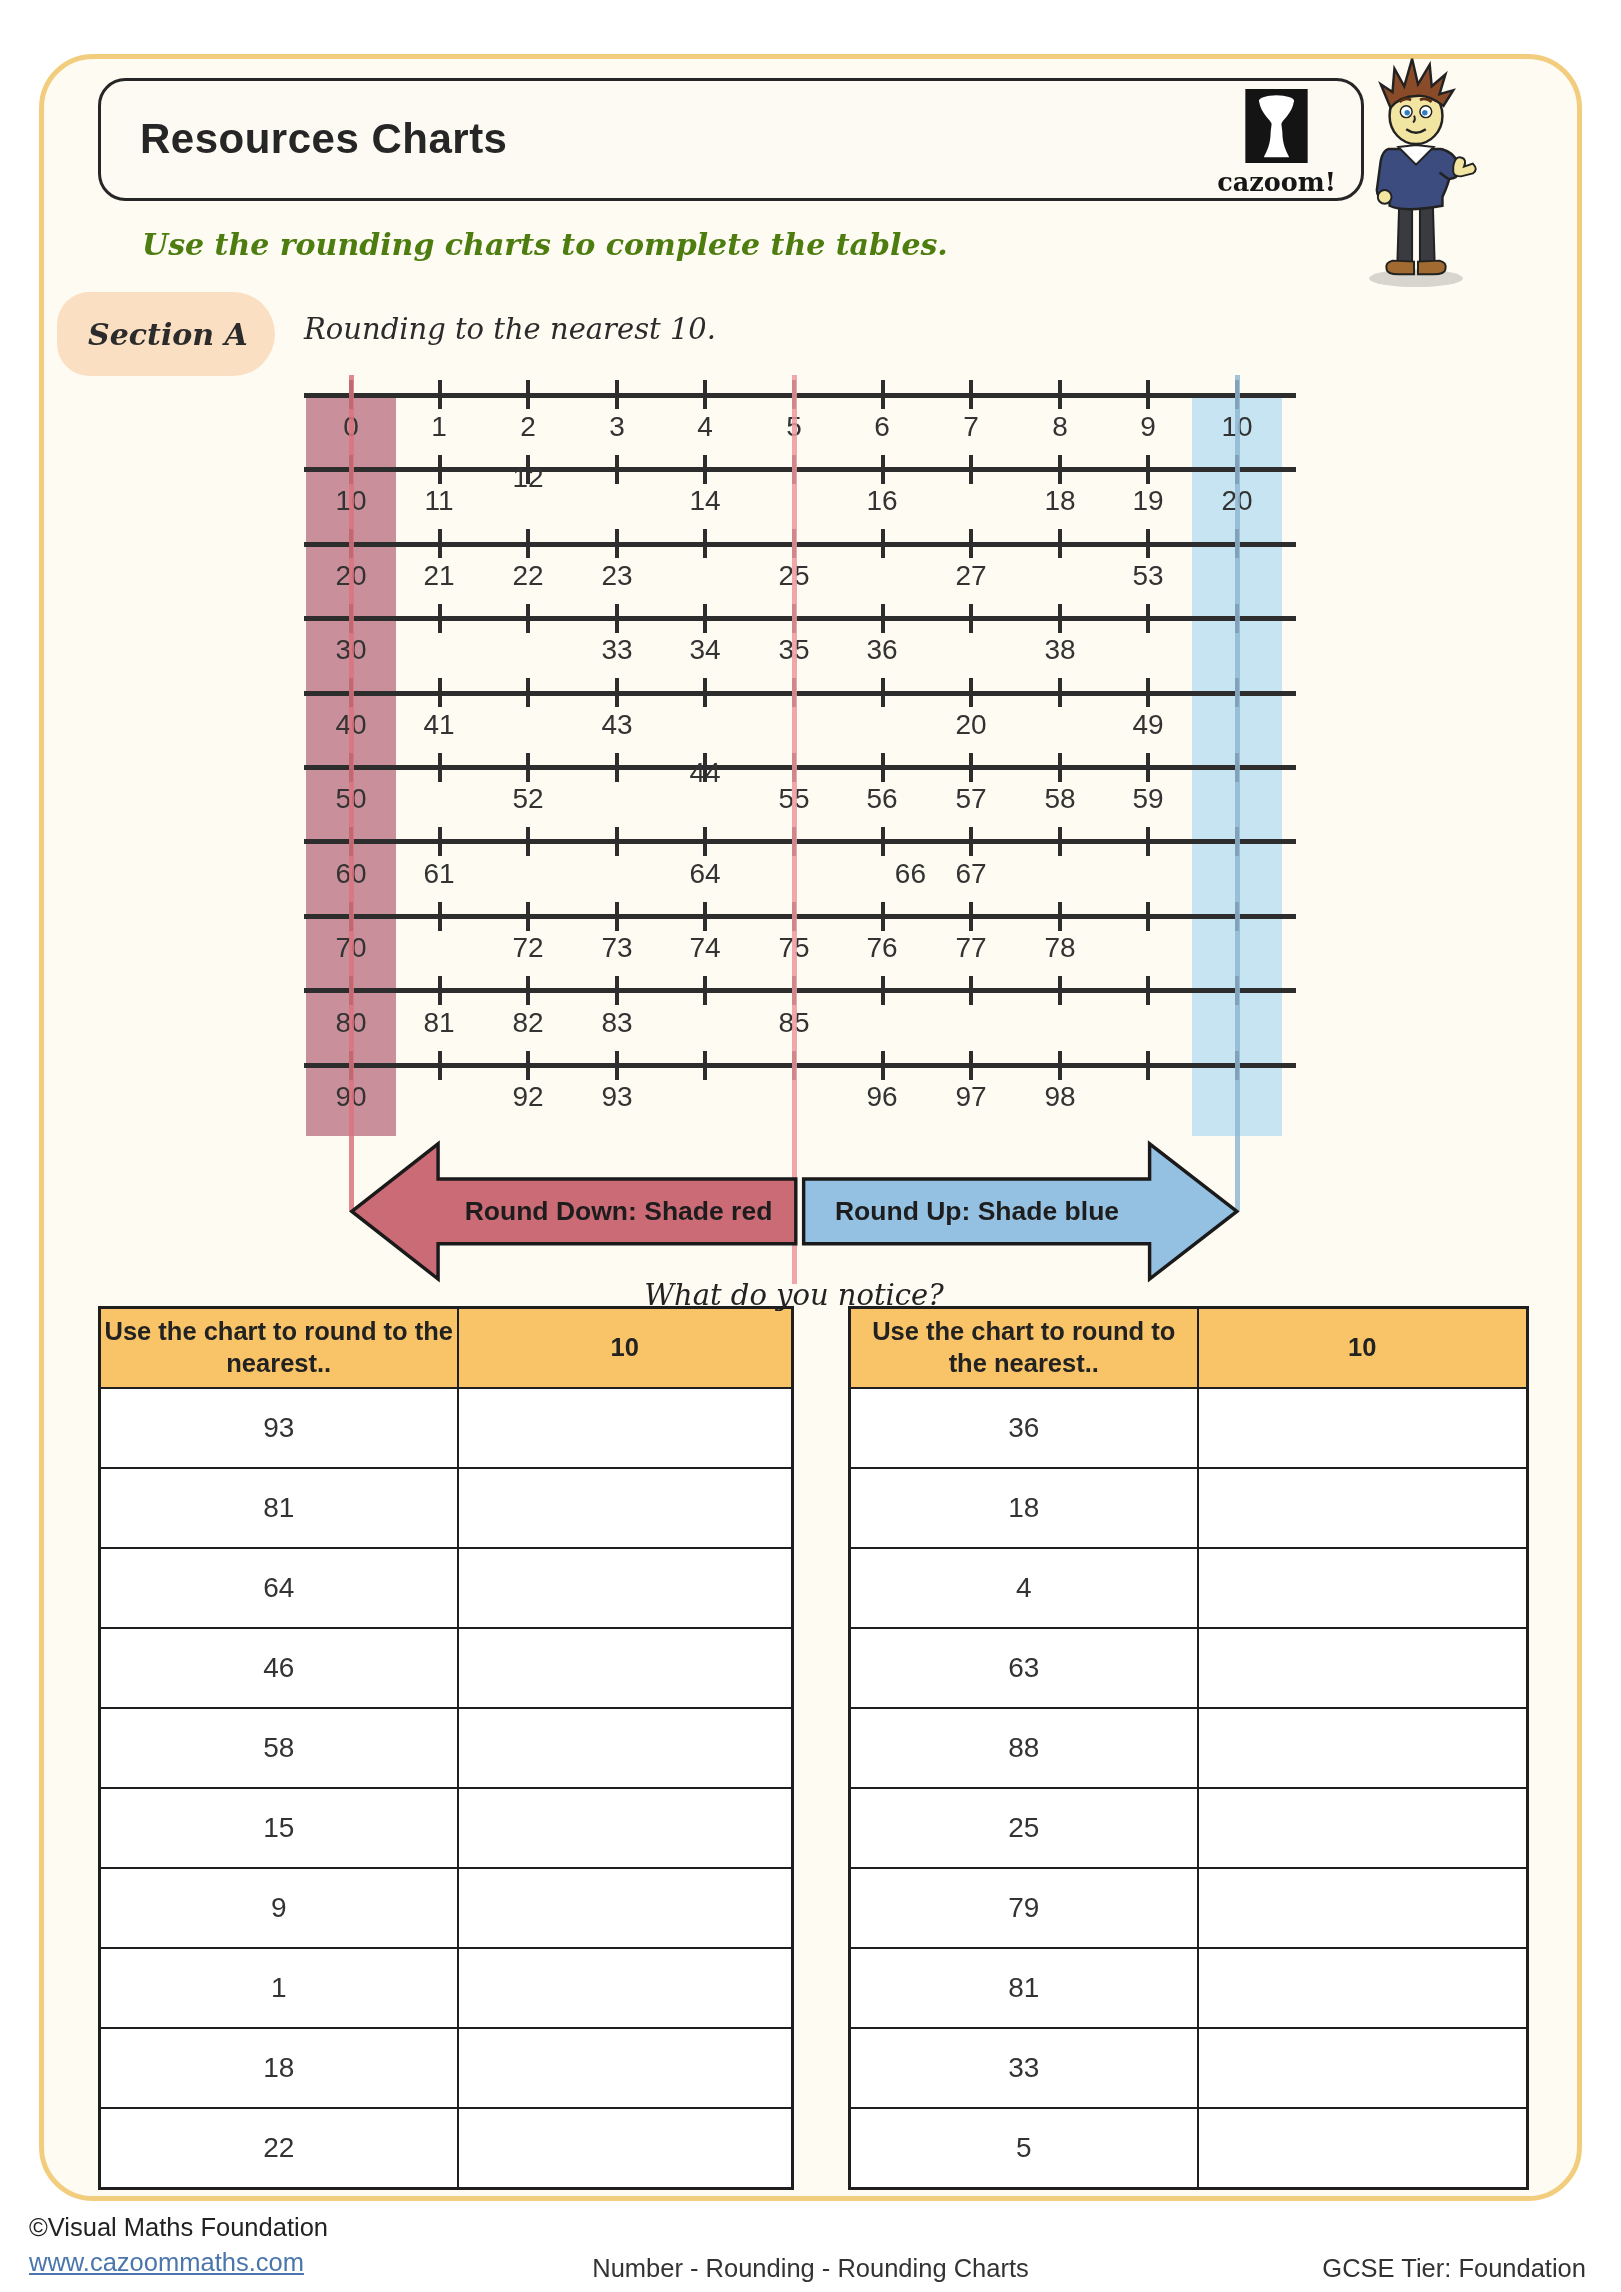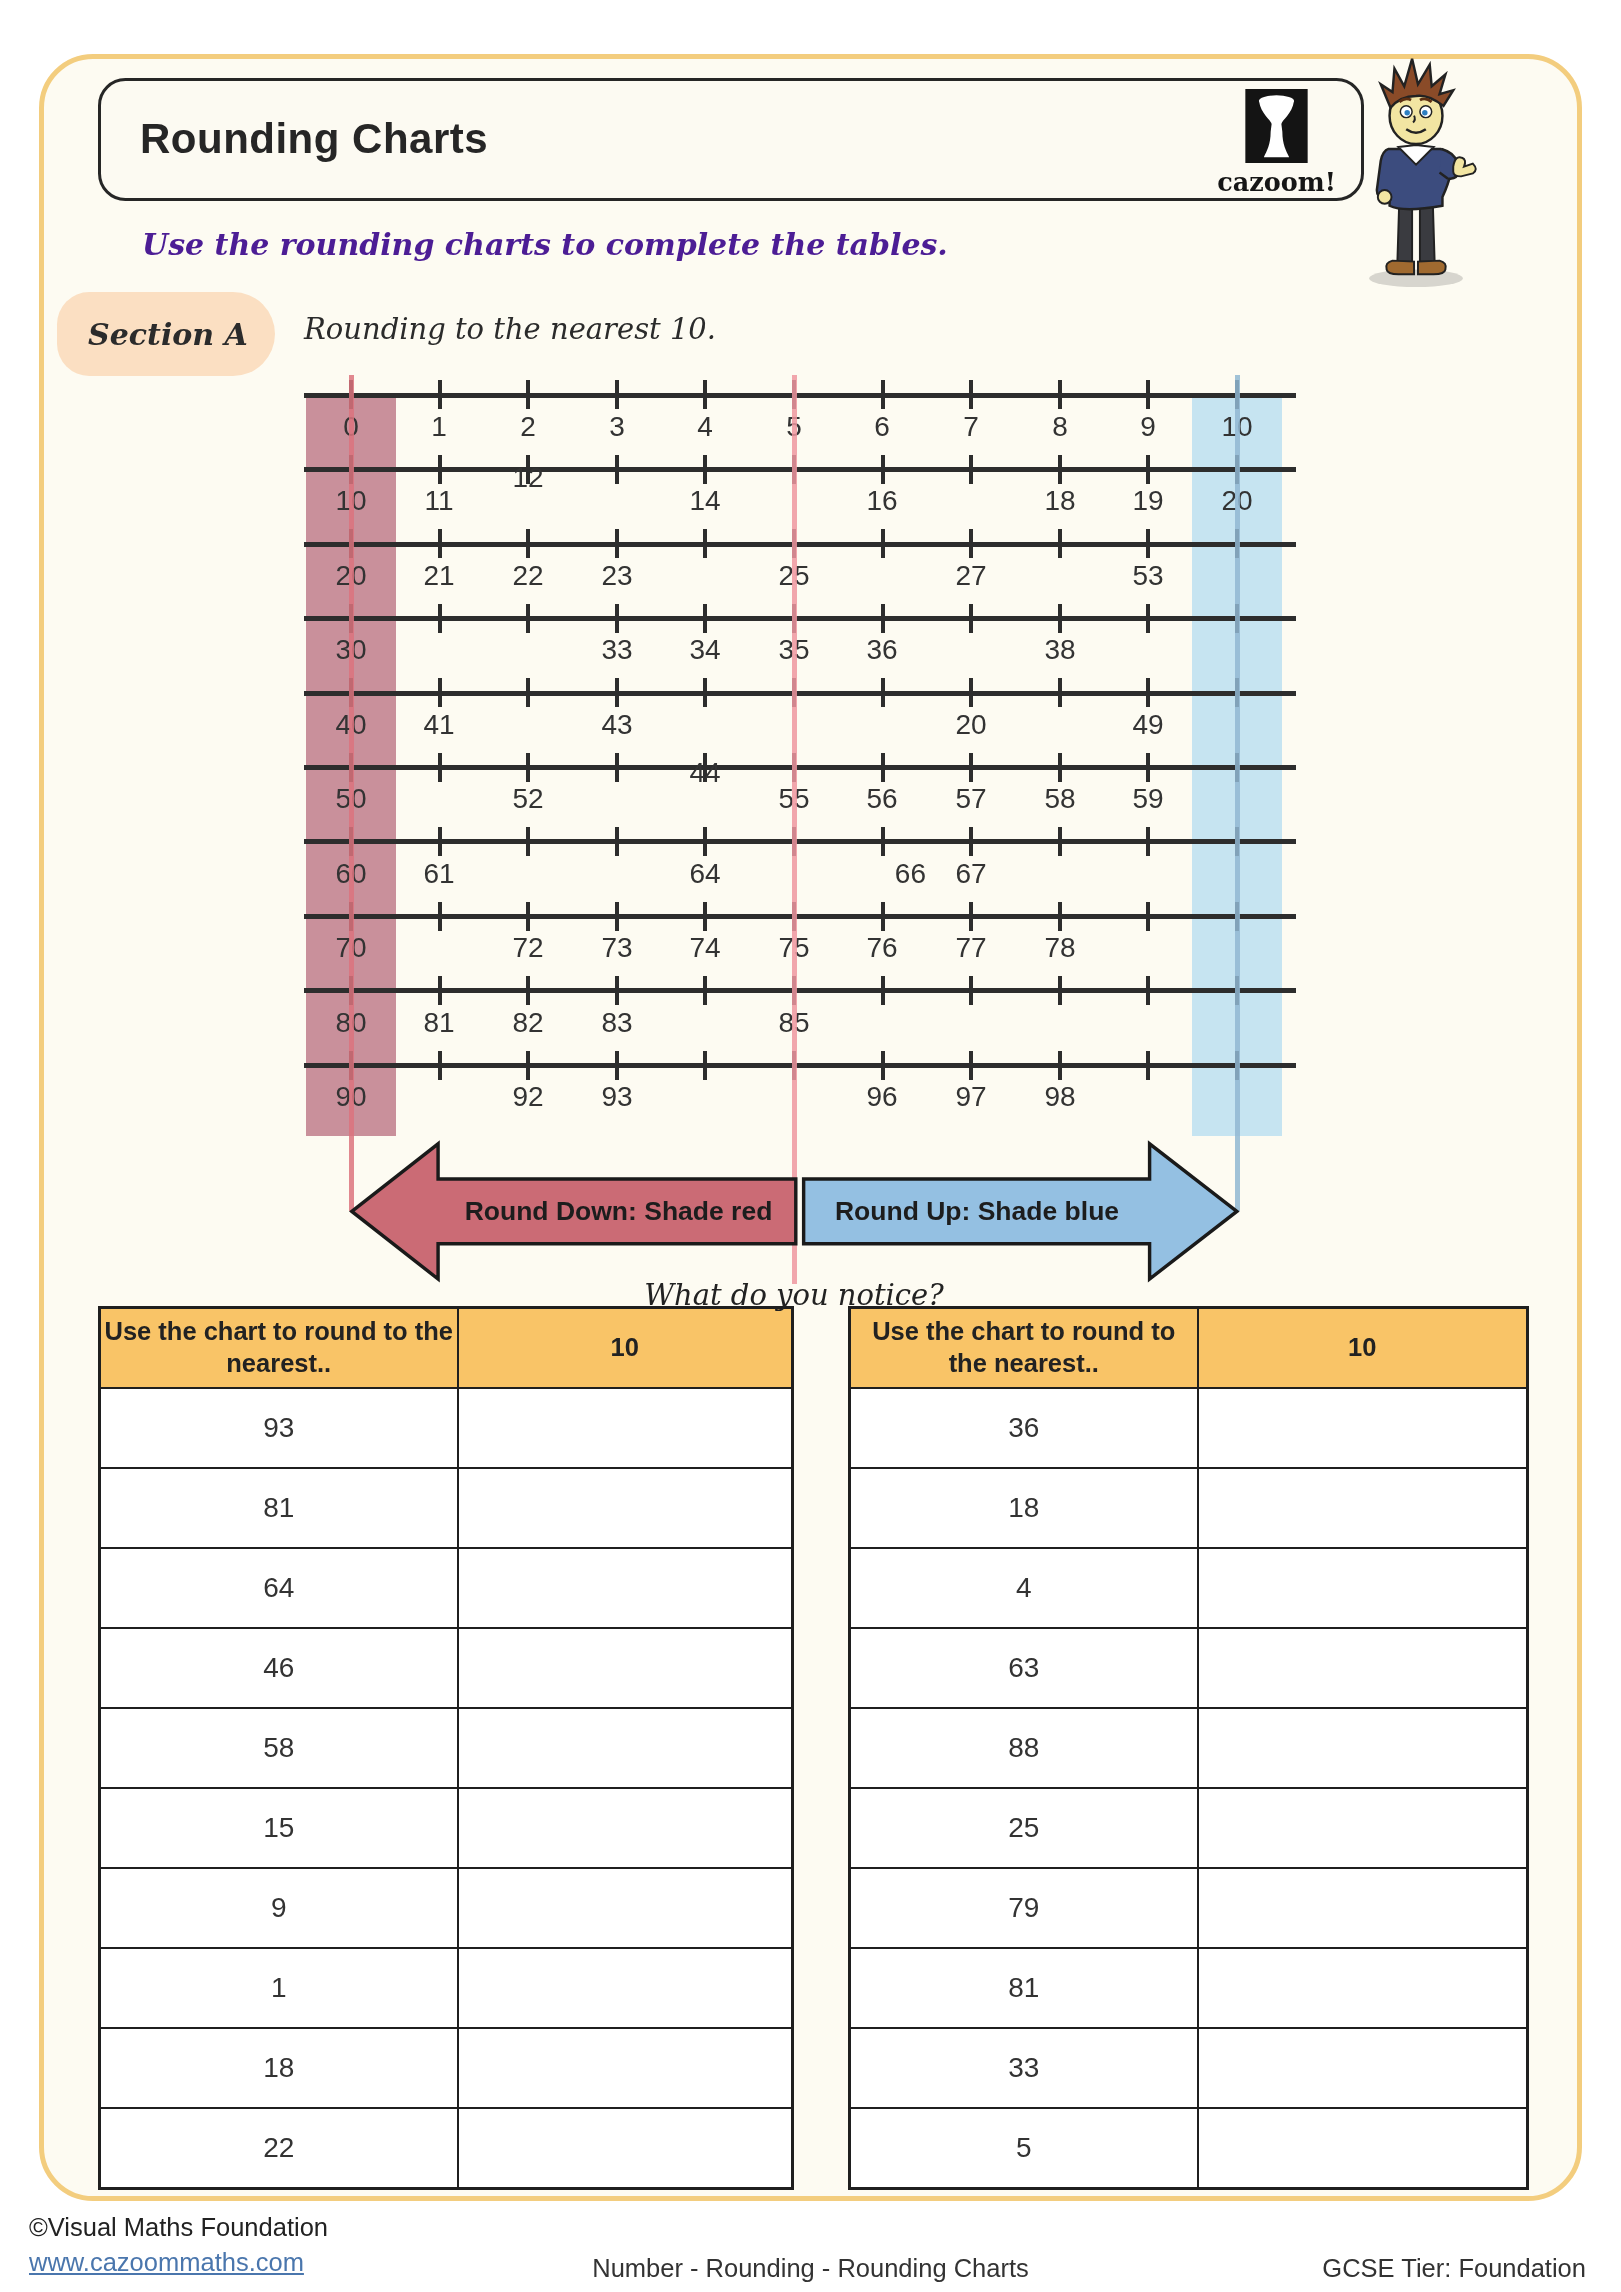--- a/index.html
+++ b/index.html
@@ -13,21 +13,21 @@
   
   .title-box{position:absolute;left:98px;top:78px;width:1266px;height:123px;box-sizing:border-box;
              border:3.9px solid #262626;border-radius:27.4px;background:#fcfaf2;}
   .title-text{position:absolute;left:39px;top:0;height:116px;display:flex;align-items:center;
               font-size:42px;font-weight:bold;color:#262626;letter-spacing:0.5px;}
   .logo{position:absolute;left:1102px;top:7.8px;width:147px;text-align:center;}
   .logo-caption{font-family:"DejaVu Serif",serif;font-weight:bold;font-size:25.5px;color:#161616;margin-top:0px;}
 
   
   .instruction{position:absolute;left:142px;top:227px;font-family:"DejaVu Serif",serif;
-               font-style:italic;font-weight:bold;font-size:30px;color:#4c1d95;}
+               font-style:italic;font-weight:bold;font-size:30px;color:#4d7c0f;}
   .section-badge{position:absolute;left:57px;top:292px;width:218px;height:84px;background:#fbdfc2;
                  border-radius:33px 43px 43px 33px;display:flex;align-items:center;}
   .section-label{font-family:"DejaVu Serif",serif;font-style:italic;font-weight:bold;font-size:30px;
                  color:#2b2b2b;padding-left:31px;}
   .section-desc{position:absolute;left:304px;top:312px;font-family:"DejaVu Serif",serif;
                 font-style:italic;font-size:29px;color:#2b2b2b;}
 
   
   .chart{position:absolute;left:0;top:0;width:1621px;height:1333px;}
   .band{position:absolute;top:393px;height:743px;width:90px;z-index:1;}
@@ -65,21 +65,21 @@
   .footer-right{position:absolute;right:35px;top:2254px;font-size:25.5px;color:#333;}
 </style>
 </head>
 <body>
 
 <div class="page">
 
   <div class="frame"></div>
 
   <div class="title-box">
-    <div class="title-text">Rounding Charts</div>
+    <div class="title-text">Resources Charts</div>
     <div class="logo">
       <svg width="63" height="74" viewBox="0 0 64 76">
         <rect width="64" height="76" fill="#141414"></rect>
         <ellipse cx="32" cy="12" rx="18" ry="5.5" fill="#ffffff"></ellipse>
         <path d="M14 12 C16 26 26 31 27 36 L26 44 C26 57 22 64 19 70 L45 70 C42 64 38 57 38 44 L37 36 C38 31 48 26 50 12 Z" fill="#ffffff"></path>
       </svg>
       <div class="logo-caption">cazoom!</div>
     </div>
   </div>
 

